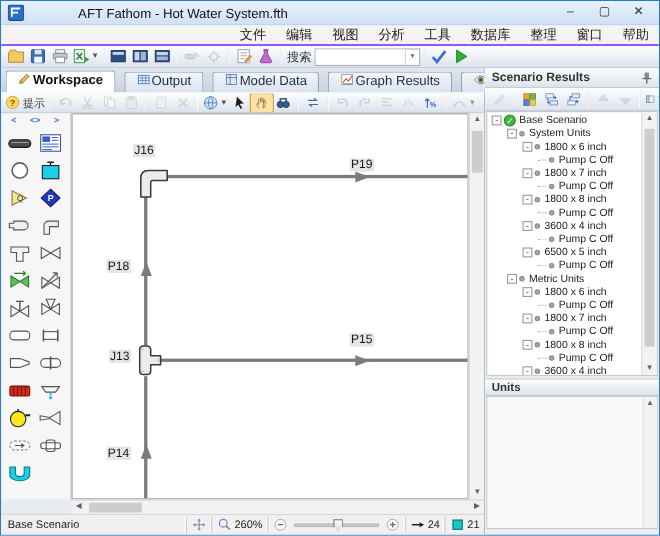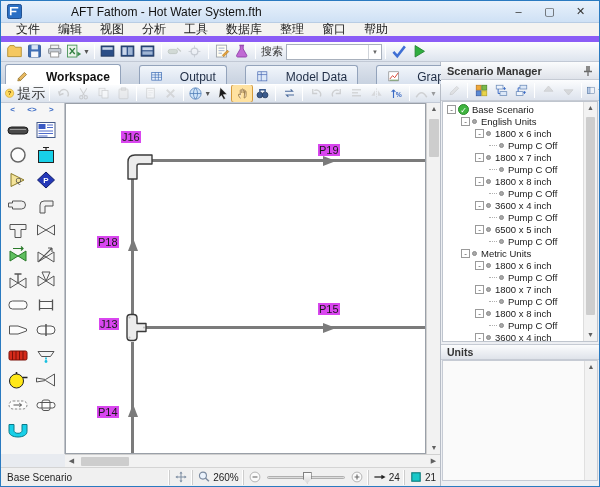--- a/index.html
+++ b/index.html
@@ -7,21 +7,21 @@
   .window { position:relative; width:600px; height:487px; border:1px solid #2a7ac0; background:#eef1f5; overflow:hidden; display:flex; flex-direction:column; font-size:12px; color:#1a1a1a; }
 
   
   .titlebar { height:22px; background:linear-gradient(#e8f1fb,#cfe1f5); display:flex; align-items:center; padding:0 4px; border-bottom:1px solid #b9cde4; flex:0 0 auto;gap:44px; }
   .appicon { width:15px; height:15px; margin:0 5px 0 2px; flex:0 0 auto; }
   .title-text { font-size:12px; color:#111; flex:1 1 auto; white-space:nowrap; }
   .winctl { display:flex; gap:2px; }
   .wbtn { width:29px; height:18px; text-align:center; line-height:17px; font-size:11px; color:#333; }
 
   
-  .menubar { height:19px; background:#f4f3f1; display:flex; align-items:center; padding-left:6px; border-bottom:6px solid #8b5cf6; flex:0 0 auto; }
+  .menubar { height:19px; background:#f4f3f1; display:flex; align-items:center; padding-left:6px; border-bottom:2px solid #8b5cf6; flex:0 0 auto;justify-content:flex-end; }
   .menu-item { padding:1px 9px 2px; font-size:12px; color:#222; }
 
   
   .toolbar { height:20px; background:linear-gradient(#fdfdfe,#dde4ee); border-bottom:1px solid #c2c9d5; display:flex; align-items:center; padding:0 3px; flex:0 0 auto; }
   .tbtn { height:18px; min-width:20px; display:flex; align-items:center; justify-content:center; border-radius:2px; padding:0 1px; }
   .tbtn svg { width:17px; height:17px; }
   .tbtn.disabled { opacity:.55; }
   .tsep { width:1px; height:15px; background:#c3c9d4; border-right:1px solid #fff; margin:0 3px; flex:0 0 auto; }
   .caret { font-size:7px; color:#555; margin-left:1px; }
   .search-label { font-size:11px; color:#333; margin:0 3px 0 2px; white-space:nowrap; }
@@ -29,43 +29,43 @@
   .combo input { flex:1; border:0; height:13px; font-size:10px; padding:0 3px; outline:none; min-width:0; }
   .combo .drop { width:13px; height:14px; border-left:1px solid #d0d4da; font-size:6px; color:#666; text-align:center; line-height:14px; }
 
   
   .content { flex:1 1 auto; display:flex; min-height:0; }
   .left-pane { width:440px; flex:0 0 auto; display:flex; flex-direction:column; background:#e8ebf0; border-right:1px solid #b6bcc6; }
   .right-dock { flex:1 1 auto; display:flex; flex-direction:column; background:#edeff3; min-width:0; }
 
   
   .tabbar { height:22px; background:linear-gradient(#dfe5ee,#c8d2e0); display:flex; align-items:flex-end; padding:2px 4px 0; flex:0 0 auto; }
-  .tab { height:19px; display:flex; align-items:flex-end; gap:16px; padding:0 10px; margin-right:18px; font-size:12px; color:#1e2c44; background:linear-gradient(#f2f6fb,#d9e2ef); border:1px solid #93a3bb; border-bottom:none; border-radius:3px 3px 0 0; white-space:nowrap; }
+  .tab { height:19px; display:flex; align-items:flex-start; gap:0; padding:0 10px; margin-right:8px; font-size:12px; color:#1e2c44; background:linear-gradient(#f2f6fb,#d9e2ef); border:1px solid #93a3bb; border-bottom:none; border-radius:3px 3px 0 0; white-space:nowrap; }
   .tab svg { width:14px; height:14px; }
   .tab.active { background:#fff; height:20px; font-weight:bold; color:#111; }
 
   
   .ws-toolbar { height:19px; background:linear-gradient(#fcfdfe,#dbe2ec); border-top:1px solid #fff; border-bottom:1px solid #c2c9d5; display:flex; align-items:center; padding:0 2px; flex:0 0 auto; overflow:hidden; }
   .ws-toolbar .tbtn { height:17px; }
   .ws-toolbar .tbtn svg { width:15px; height:15px; }
   .tbtn.active-tool { background:#ffe2a0; outline:1px solid #d49a3a; }
-  .tips-label { font-size:14px; color:#333; margin-left:2px; white-space:nowrap; }
+  .tips-label { font-size:10px; color:#333; margin-left:2px; white-space:nowrap; }
 
   
   .ws-body { flex:1 1 auto; display:flex; min-height:0; }
   .toolbox { width:64px; flex:0 0 auto; background:#f6f6f6; border-right:1px solid #c0c4ca; padding:2px 0 0 3px; overflow:hidden; }
   .tb-nav { display:flex; justify-content:space-around; width:56px; margin-bottom:3px; }
   .tb-nav span { font-size:8px; color:#3a6ac4; font-weight:bold; }
   .tb-grid { display:grid; grid-template-columns:28px 28px; grid-auto-rows:25px; justify-items:center; align-items:center; width:58px; }
   .tool-cell { width:26px; height:22px; display:flex; align-items:center; justify-content:center; border-radius:2px; }
   .tool-cell svg { width:24px; height:20px; }
 
   .canvas-wrap { flex:1 1 auto; position:relative; background:#fff; border:1px solid #9aa0a8; overflow:hidden; }
   .pipe { position:absolute; background:#7b7b7b; }
-  .pipe-label, .junc-label { position:absolute; font-size:11px; color:#1a1a1a; background:#d946ef; padding:0 1px; white-space:nowrap;text-align:right; }
+  .pipe-label, .junc-label { position:absolute; font-size:11px; color:#1a1a1a; background:#e5e5e5; padding:0 1px; white-space:nowrap;text-align:right; }
   .arr-right { position:absolute; width:0; height:0; border-left:13px solid #7b7b7b; border-top:5px solid transparent; border-bottom:5px solid transparent; }
   .arr-up { position:absolute; width:0; height:0; border-bottom:13px solid #7b7b7b; border-left:5px solid transparent; border-right:5px solid transparent; }
   .junction { position:absolute; }
 
   
   .vscroll { width:14px; flex:0 0 auto; background:#f2f2f2; border-left:1px solid #d0d0d0; position:relative; }
   .hscroll { height:13px; background:#f2f2f2; border-top:1px solid #d0d0d0; display:flex; align-items:center; flex:0 0 auto; position:relative; margin-left:64px; }
   .sb-arrow { font-size:7px; color:#606060; width:13px; height:12px; text-align:center; line-height:12px; flex:0 0 auto; }
   .vscroll .sb-arrow { position:absolute; left:0; width:14px; }
   .sb-thumb { background:#cdcdcd; border-radius:1px; position:absolute; }
@@ -620,21 +620,21 @@
           <svg viewBox="0 0 20 20">
               <rect x="4" y="4" width="12" height="12" fill="#19c8c8" stroke="#0a7a7a" stroke-width="1.6"></rect>
             </svg>
           <span>21</span>
         </div>
       </div>
     </div>
 
     <div class="right-dock">
       <div class="panel-header">
-        <span class="ph-title">Scenario Manager</span>
+        <span class="ph-title">Scenario Results</span>
         <svg class="pin" width="10" height="12" viewBox="0 0 10 12">
             <rect x="3" y="1" width="4" height="5" fill="#8a8a8a"></rect>
             <path d="M1 6.5h8M5 6.5V11" stroke="#6a6a6a" stroke-width="1.3"></path>
           </svg>
       </div>
       <div class="sm-toolbar" id="smtb">
           <div class="tbtn disabled">
             <svg viewBox="0 0 20 20">
               <path d="M4 15.5l1-3 8-8 2.5 2.5-8 8z" fill="#d8d8d8" stroke="#b0b0b0"></path>
             </svg>
@@ -685,21 +685,21 @@
       <div class="tree">
         <div class="tree-inner" id="tree">
             <div class="tree-row" style="padding-left: 4px;">
               <span class="expander">-</span>
               <span class="checkicon">✓</span>
               <span>Base Scenario</span>
             </div>
             <div class="tree-row" style="padding-left: 18px;">
               <span class="expander">-</span>
               <span class="bullet"></span>
-              <span>English Units</span>
+              <span>System Units</span>
             </div>
             <div class="tree-row" style="padding-left: 32px;">
               <span class="expander">-</span>
               <span class="bullet"></span>
               <span>1800 x 6 inch</span>
             </div>
             <div class="tree-row" style="padding-left: 46px;">
               <span class="dotlead"></span>
               <span class="bullet"></span>
               <span>Pump C Off</span>

